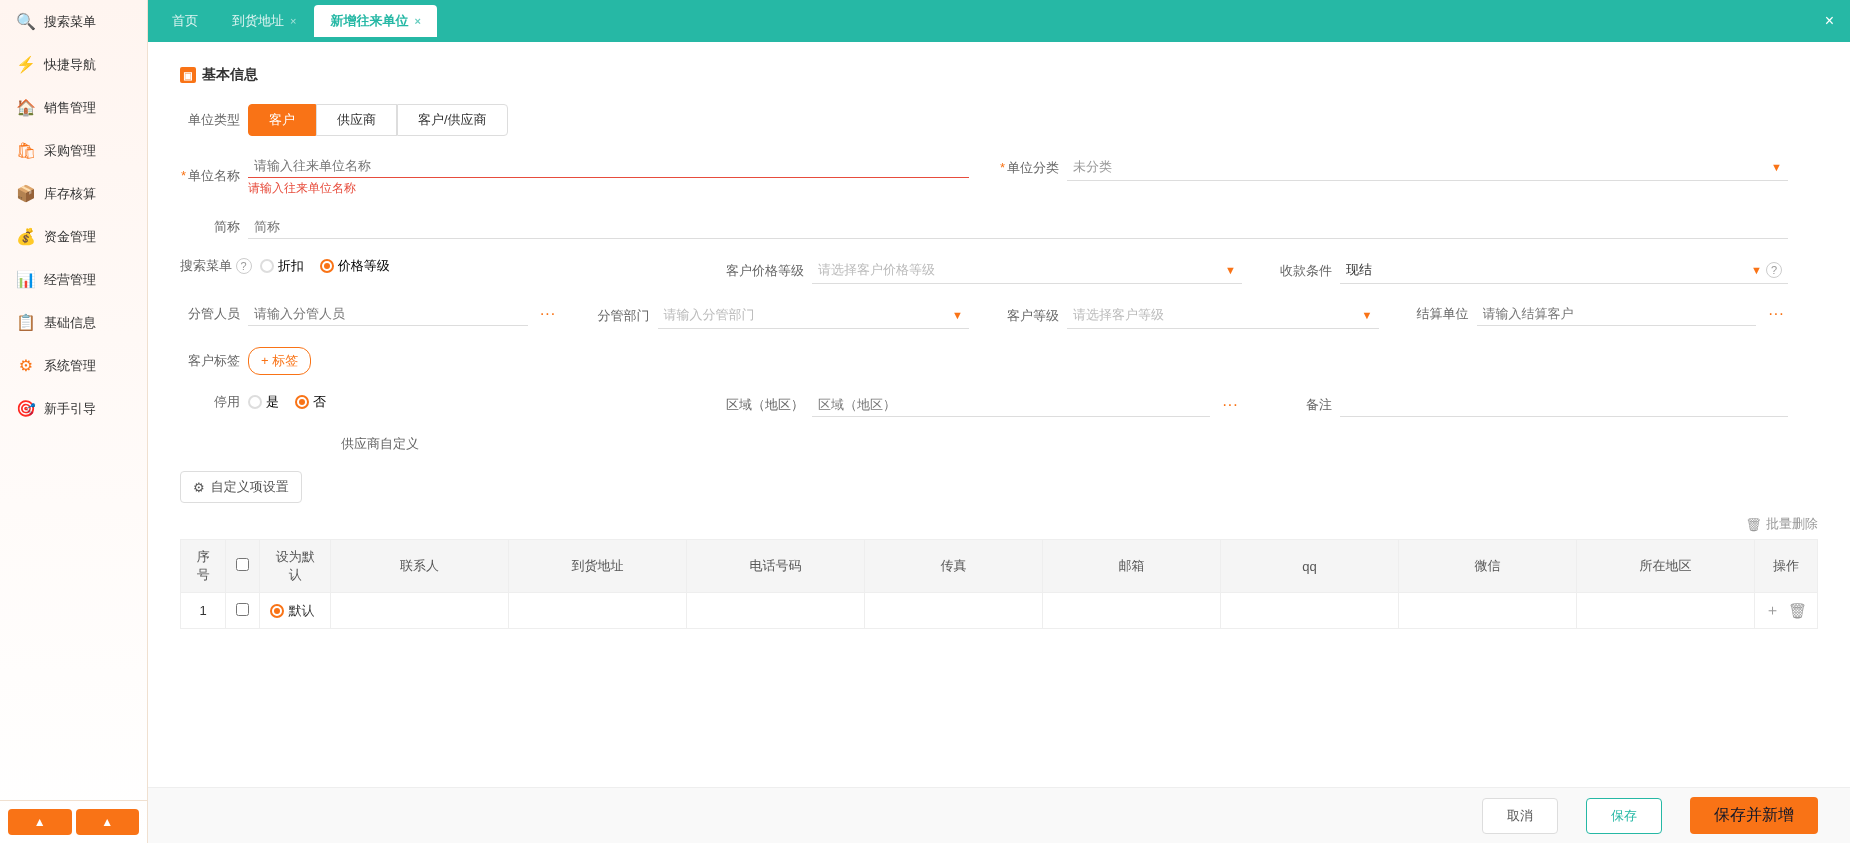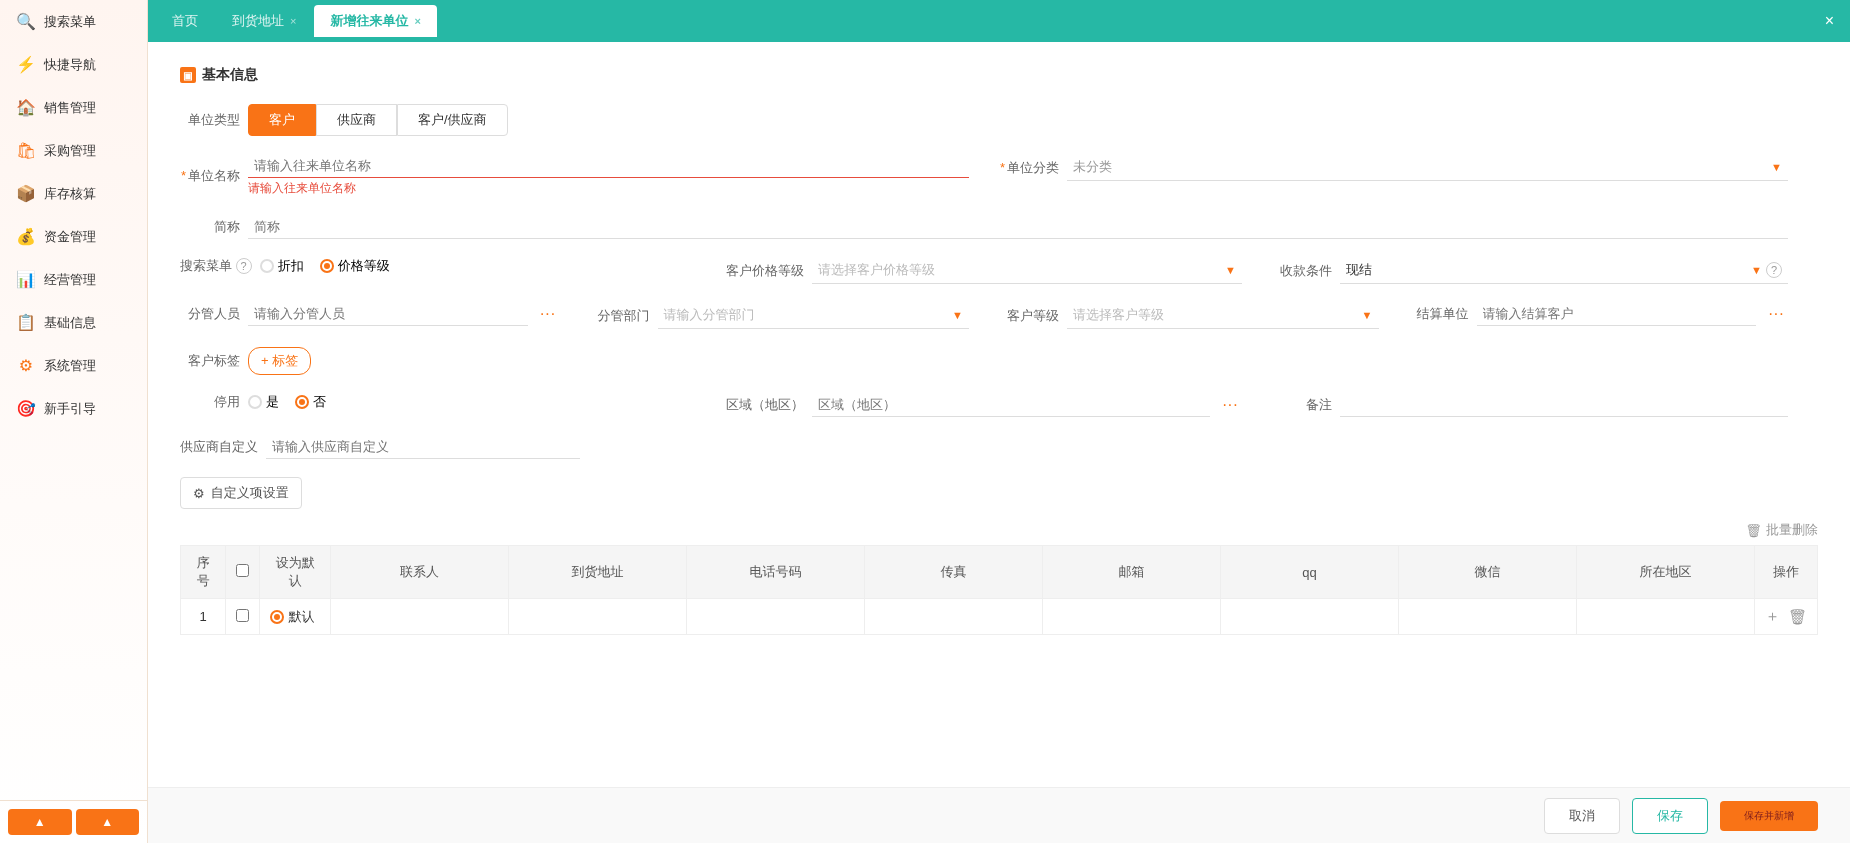--- a/index.html
+++ b/index.html
@@ -282,21 +282,21 @@
 
     
     .footer {
       height: 56px;
       background: #f9f9f9;
       border-top: 1px solid #eee;
       display: flex;
       align-items: center;
       justify-content: flex-end;
       padding: 0 32px;
-      gap: 12px;
+      gap: 28px;
       flex-shrink: 0;
     }
     .btn-cancel {
       padding: 8px 24px;
       border: 1px solid #ddd;
       background: white;
       border-radius: 4px;
       cursor: pointer;
       font-size: 13px;
       color: #555;
@@ -307,24 +307,24 @@
       border: 1px solid #26b8a5;
       color: #26b8a5;
       border-radius: 4px;
       cursor: pointer;
       font-size: 13px;
     }
     .btn-save-new {
       padding: 8px 24px;
       background: #f97316;
       border: none;
-      color: #7f1d1d;
+      color: #0f172a;
       border-radius: 4px;
       cursor: pointer;
-      font-size: 10px;
+      font-size: 16px;
     }
 
     
     .batch-delete {
       display: flex;
       justify-content: flex-end;
       margin-bottom: 6px;
     }
     .batch-delete-btn {
       color: #999;
@@ -542,21 +542,20 @@
       </div>
       <div class="form-field">
         <span class="form-label">备注</span>
         <input class="form-input" type="text" style="">
       </div>
     </div>
 
     <div class="form-row">
       <div class="form-field" style="max-width: 400px; justify-content: center;">
         <span class="form-label">供应商自定义</span>
-        <input class="form-input" type="text" placeholder="请输入供应商自定义" style="">
       </div>
     </div>
 
     <button class="custom-settings-btn">
       <span>⚙</span>
       <span>自定义项设置</span>
     </button>
 
     <div class="batch-delete">
       <div class="batch-delete-btn">

